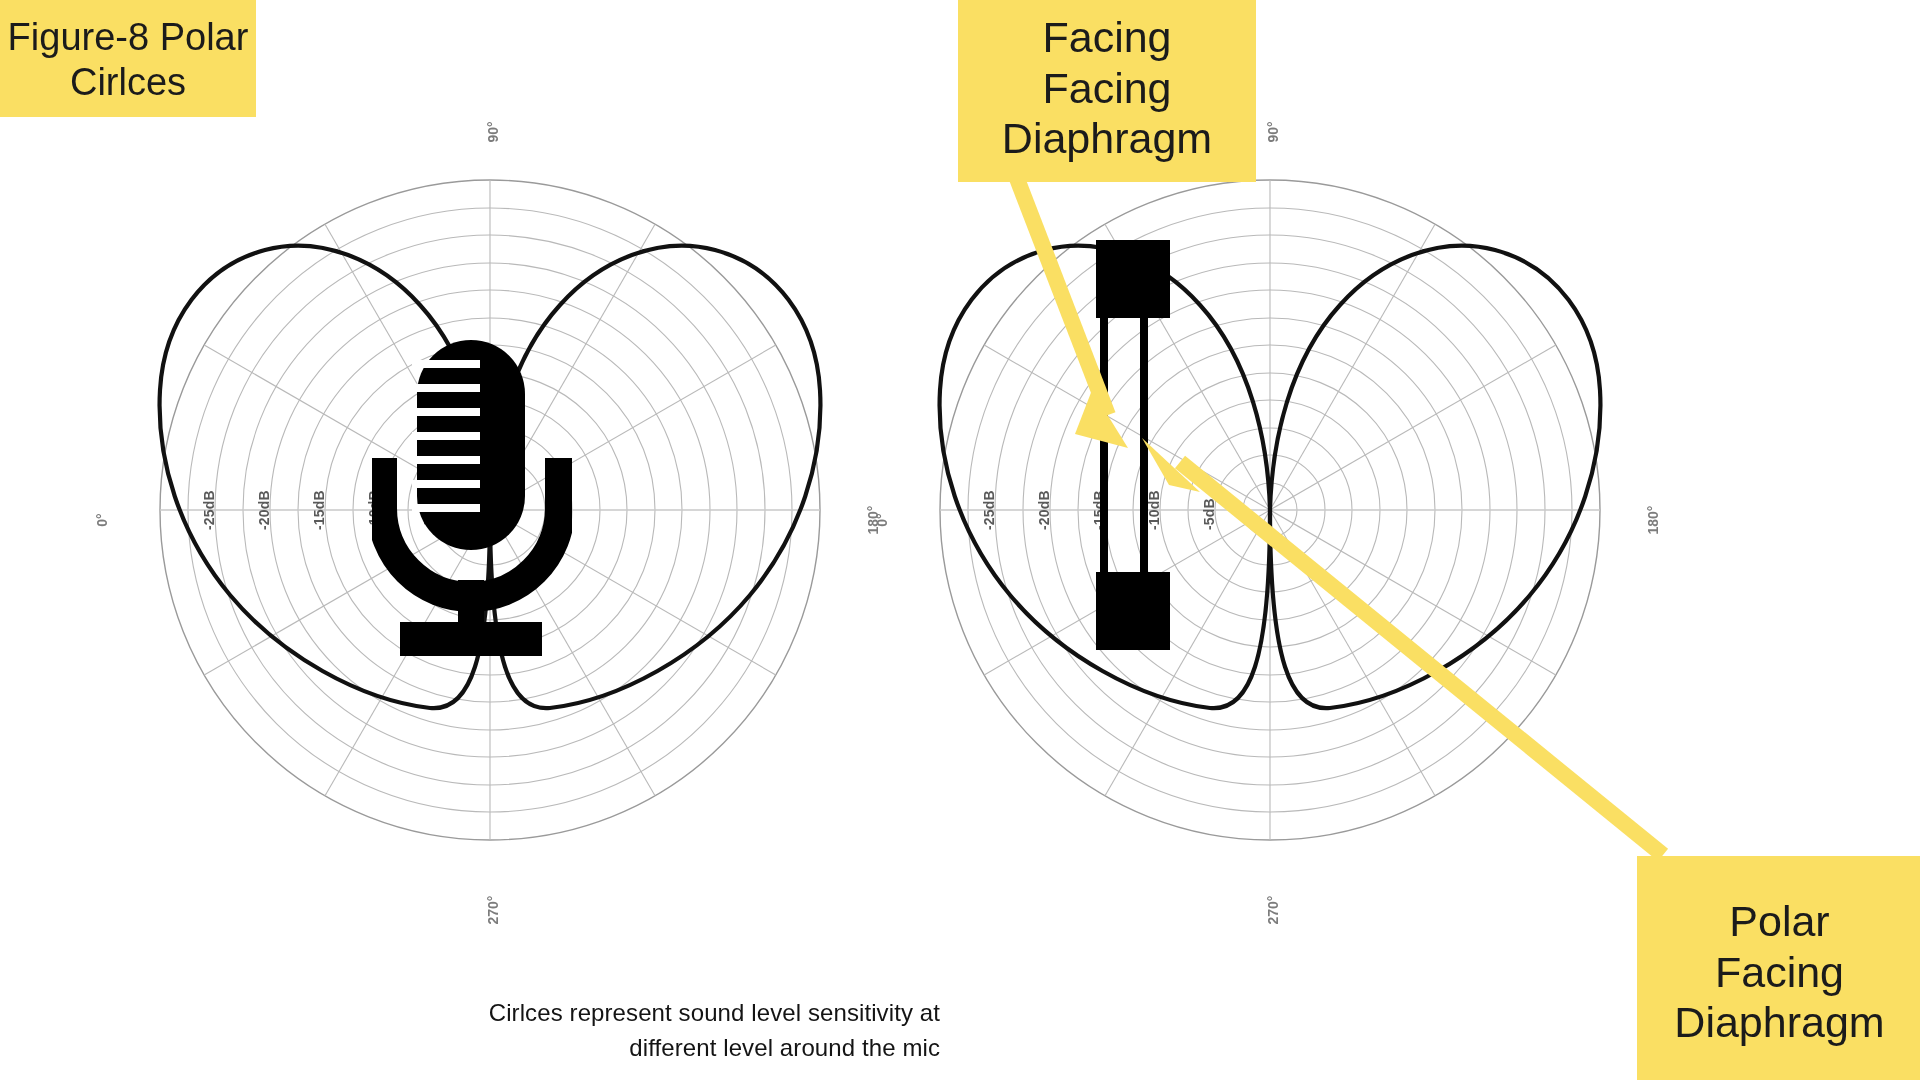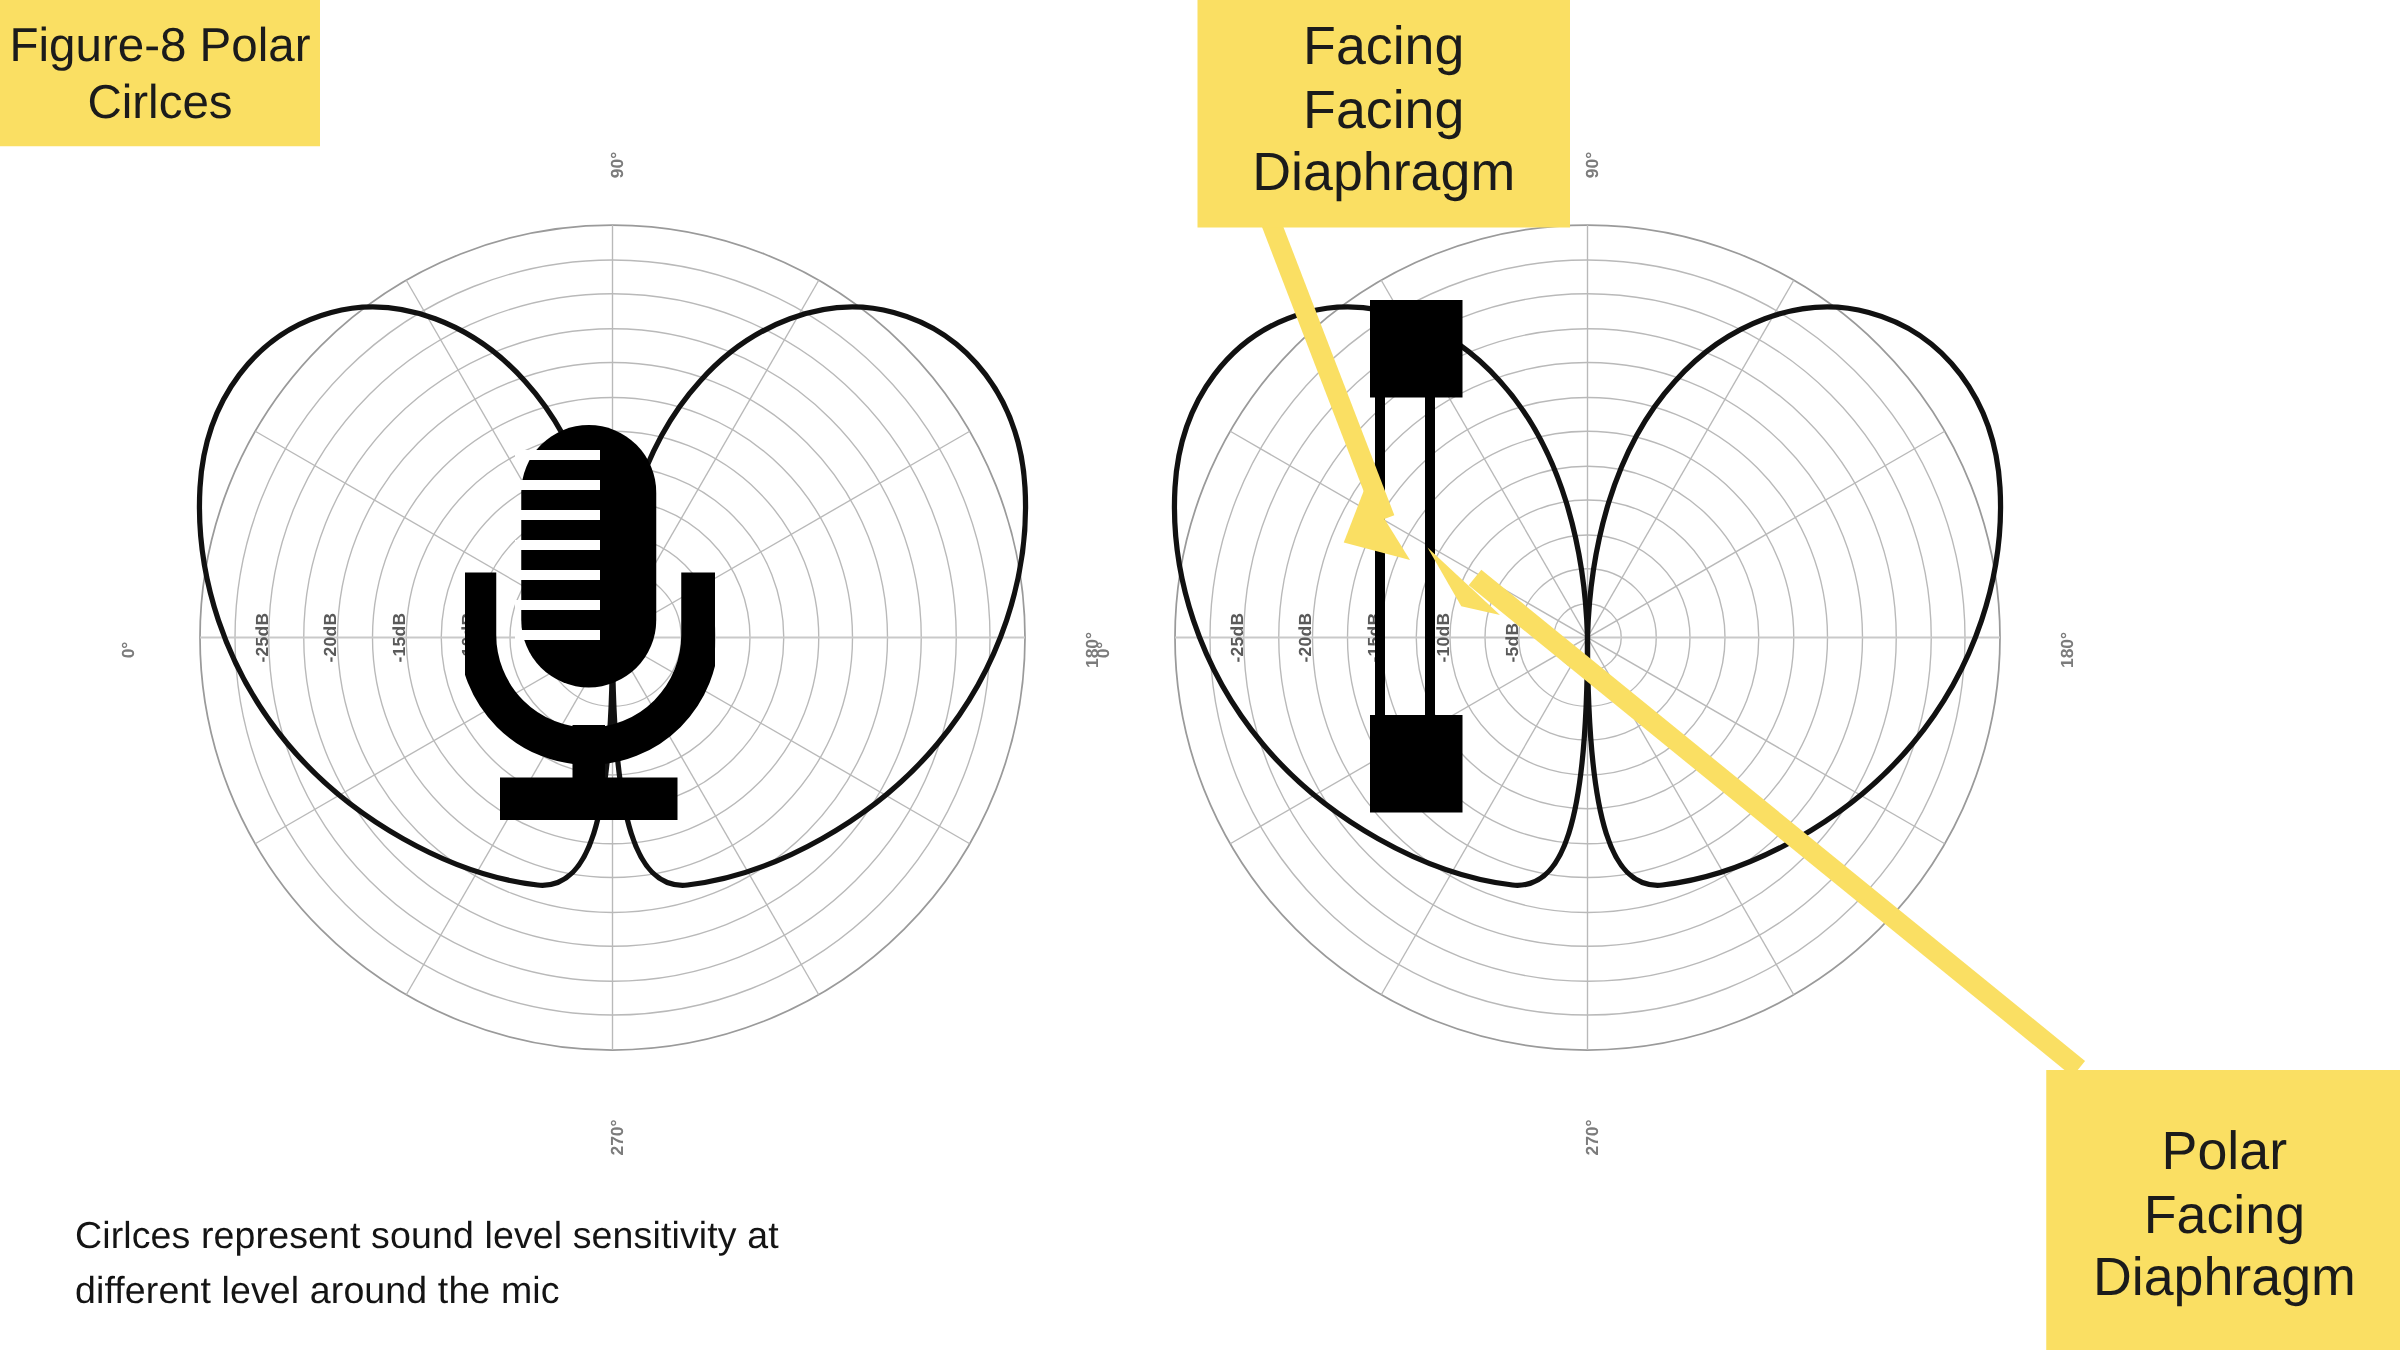--- a/index.html
+++ b/index.html
@@ -37,23 +37,23 @@
     font-size:43px;
   }
   #callout-rear{
     left:1637px; top:856px; width:285px; height:232px;
     font-size:43px;
   }
 
   
   #caption{
     position:absolute;
-    left:60px; top:967px; width:880px;
-    text-align:left;
-    font-size:30px;
+    left:60px; top:996px; width:880px;
+    text-align:right;
+    font-size:24px;
     color:#141414;
     line-height:1.45;
     letter-spacing:.1px;
     z-index:30;
   }
   #caption span{display:block;}
 
   
   .polar{position:absolute;top:60px;width:900px;height:900px;}
   #polar-left{left:40px;}

